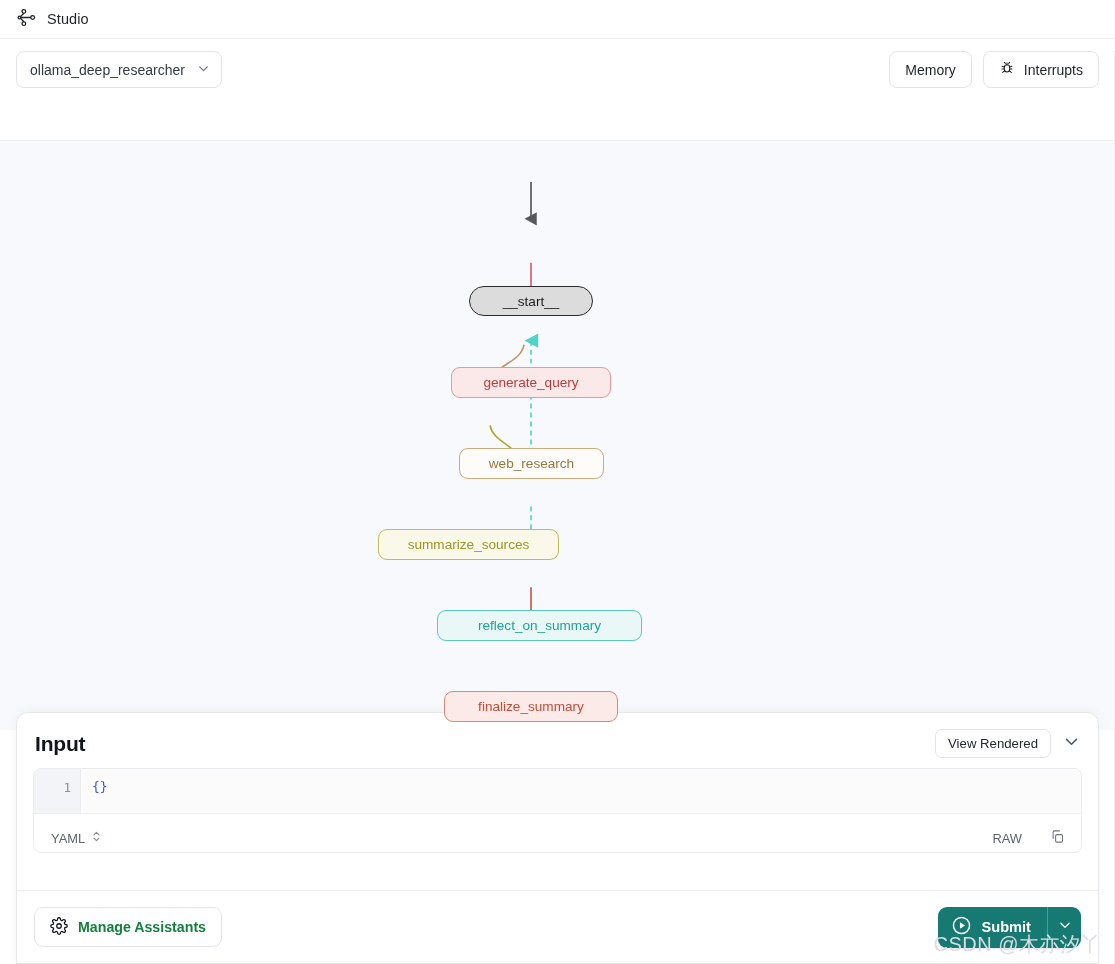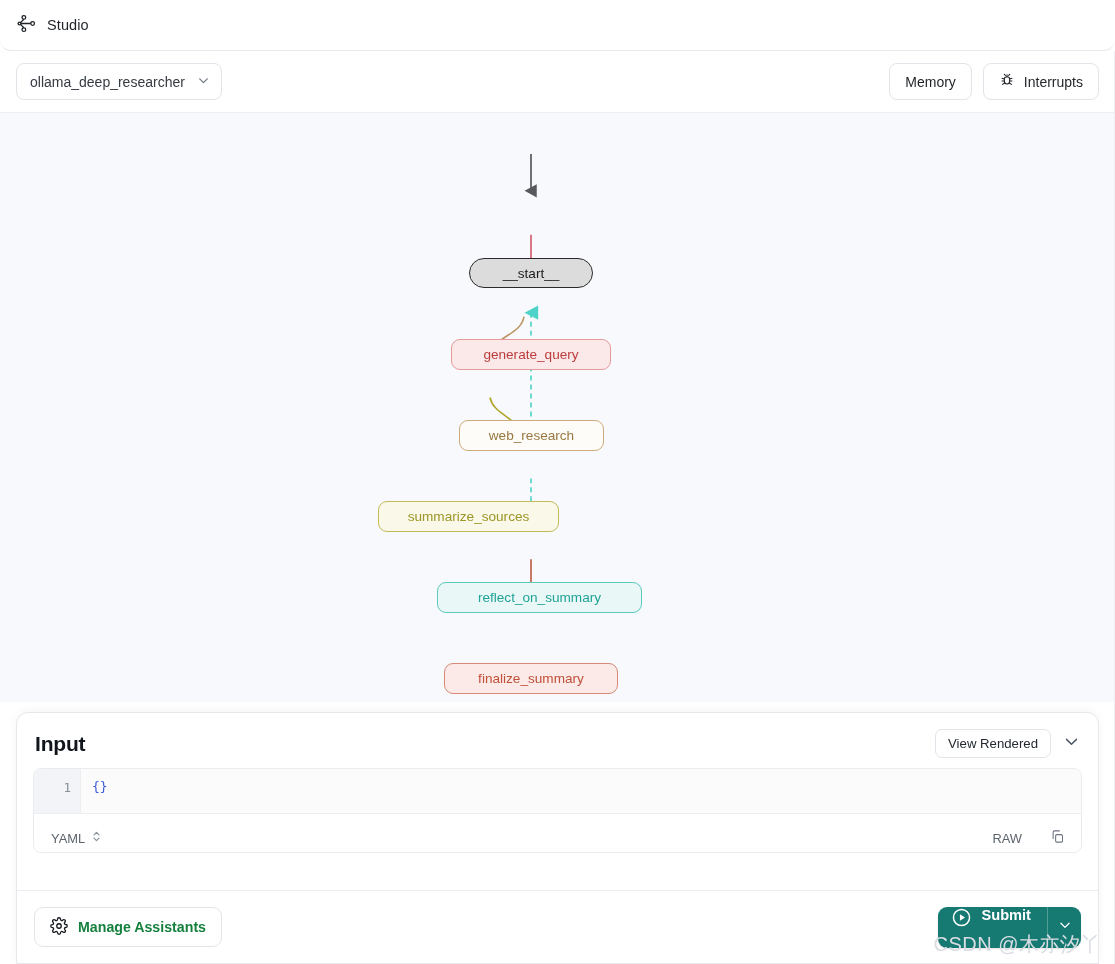--- a/index.html
+++ b/index.html
@@ -5,27 +5,26 @@
   * { box-sizing: border-box; margin: 0; padding: 0; }
   html, body {
     width: 1115px; height: 964px;
     font-family: "Liberation Sans", sans-serif;
     background: #ffffff;
     overflow: hidden;
   }
 
   
   .topbar {
-    height: 51px;
+    height: 39px;
     background: #ffffff;
     border-bottom: 1px solid #e7e9ed;
     display: flex;
     align-items: center;
     padding: 0 16px;
-    border-radius: 11px;
   }
   .brand { display: flex; align-items: center; gap: 10px; }
   .brand-label { font-size: 14.5px; color: #1f2328; letter-spacing: .1px; }
 
   
   .toolbar {
     height: 61px;
     background: #ffffff;
     display: flex;
     align-items: center;
@@ -60,20 +59,21 @@
     white-space: nowrap;
   }
 
   
   .canvas {
     position: relative;
     height: 590px;
     background: #f8f9fc;
     border-top: 1px solid #edeff3;
     overflow: hidden;
+    margin-top: 40px;
   }
   .canvas svg.edges { position: absolute; inset: 0; width: 100%; height: 100%; }
 
   .node {
     position: absolute;
     display: flex;
     align-items: center;
     justify-content: center;
     font-size: 13.6px;
     white-space: nowrap;
@@ -173,21 +173,21 @@
   .submit-group {
     margin-left: auto;
     display: flex; align-items: stretch;
     height: 41px;
     border-radius: 9px;
     overflow: hidden;
     background: #167a72;
     box-shadow: 0 1px 2px rgba(0,0,0,.12);
   }
   .submit-main {
-    display: flex; align-items: flex-start; gap: 10px;
+    display: flex; align-items: center; gap: 10px;
     padding: 0 16px 0 13px;
     color: #fff; font-size: 14.6px; font-weight: 700;
     cursor: pointer;
   }
   .submit-caret {
     width: 34px;
     display: flex; align-items: center; justify-content: center;
     border-left: 1px solid rgba(255,255,255,.26);
     color: #fff; cursor: pointer;
   }

